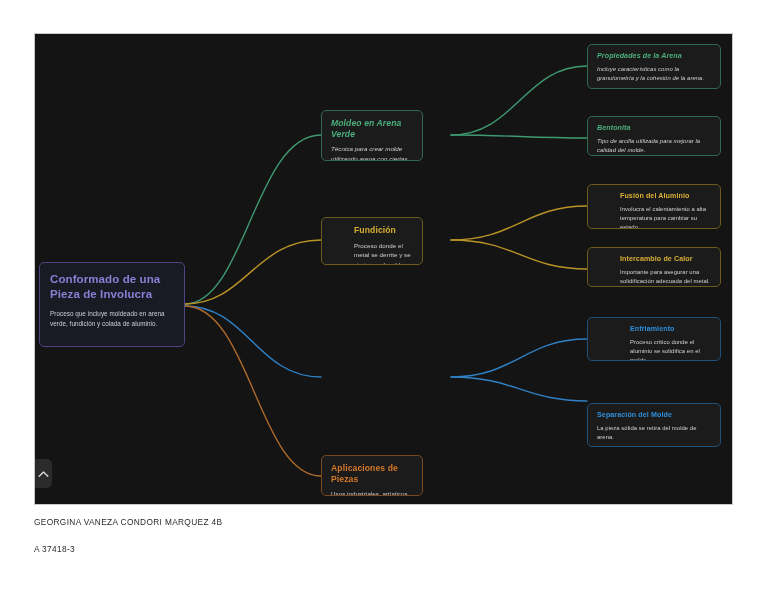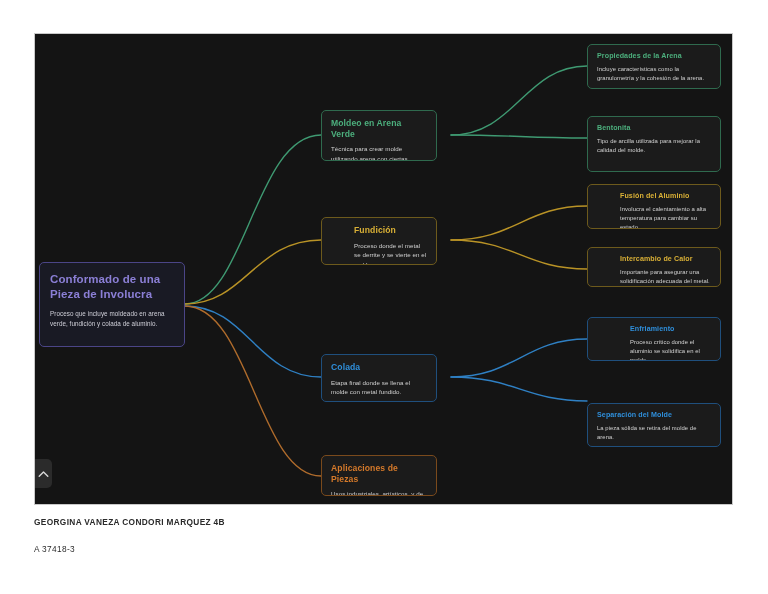--- a/index.html
+++ b/index.html
@@ -80,24 +80,24 @@
   }
   .node.root .n-title {
     color: #8b7fd6;
     font-size: 11.5px;
     line-height: 1.3;
     margin-bottom: 7px;
   }
   .node.root .n-desc { color: #cfcfd8; font-size: 6.3px; line-height: 1.6; }
 
   
-  .node.l2 { width: 116px; }
+  .node.l2 { width: 102px; }
   .node.l2 .n-title { font-size: 8.6px; }
 
-  .node.green  { border-color: #2f6a4e; }
+  .node.green  { border-color: #2f6a4e; font-style: italic; }
   .node.green .n-title  { color: #4caf7d; }
   .node.amber  { border-color: #6d5a1c; padding-left: 32px; }
   .node.amber .n-title  { color: #d9b036; }
   .node.blue   { border-color: #1f4f7d; }
   .node.blue .n-title   { color: #2f8fdb; }
   .node.orange { border-color: #7a4a1c; }
   .node.orange .n-title { color: #d4792a; }
 
   
   .node.l3 { width: 134px; }
@@ -122,21 +122,21 @@
 
   
   .caption {
     position: absolute;
     left: 34px;
     color: #2a2a2a;
     font-size: 8.3px;
     letter-spacing: .35px;
     white-space: nowrap;
   }
-  #caption-name { top: 517px; font-weight: bold; }
+  #caption-name { top: 517px; }
   #caption-code { top: 544px; }
 </style>
 </head>
 <body>
 
 <div id="page">
 
   <div id="canvas">
 
     <svg id="edges" viewBox="0 0 699 472" preserveAspectRatio="none">
@@ -169,36 +169,32 @@
     <div class="node l2 green" style="left:286px; top:76px; height:51px;">
       <div class="n-title">Moldeo en Arena Verde</div>
       <div class="n-desc">Técnica para crear molde utilizando arena con ciertas propiedades.</div>
     </div>
 
     <div class="node l2 amber" style="left:286px; top:183px; height:48px;">
       <div class="n-title">Fundición</div>
       <div class="n-desc">Proceso donde el metal se derrite y se vierte en el molde.</div>
     </div>
 
-    <div class="node l2 blue" style="left:286px; top:320px; height:48px;">
-      <div class="n-title">Colada</div>
-      <div class="n-desc">Etapa final donde se llena el molde con metal fundido.</div>
-    </div>
 
     <div class="node l2 orange" style="left:286px; top:421px; height:41px;">
       <div class="n-title">Aplicaciones de Piezas</div>
       <div class="n-desc">Usos industriales, artísticos, y de</div>
     </div>
 
     <div class="node l3 green" style="left:552px; top:10px; height:45px;">
       <div class="n-title">Propiedades de la Arena</div>
       <div class="n-desc">Incluye características como la granulometría y la cohesión de la arena.</div>
     </div>
 
-    <div class="node l3 green" style="left:552px; top:82px; height:56px;">
+    <div class="node l3 green" style="left:552px; top:82px; height:40px;">
       <div class="n-title">Bentonita</div>
       <div class="n-desc">Tipo de arcilla utilizada para mejorar la calidad del molde.</div>
     </div>
 
     <div class="node l3 amber" style="left:552px; top:150px; height:45px;">
       <div class="n-title">Fusión del Aluminio</div>
       <div class="n-desc">Involucra el calentamiento a alta temperatura para cambiar su estado.</div>
     </div>
 
     <div class="node l3 amber" style="left:552px; top:213px; height:40px;">

